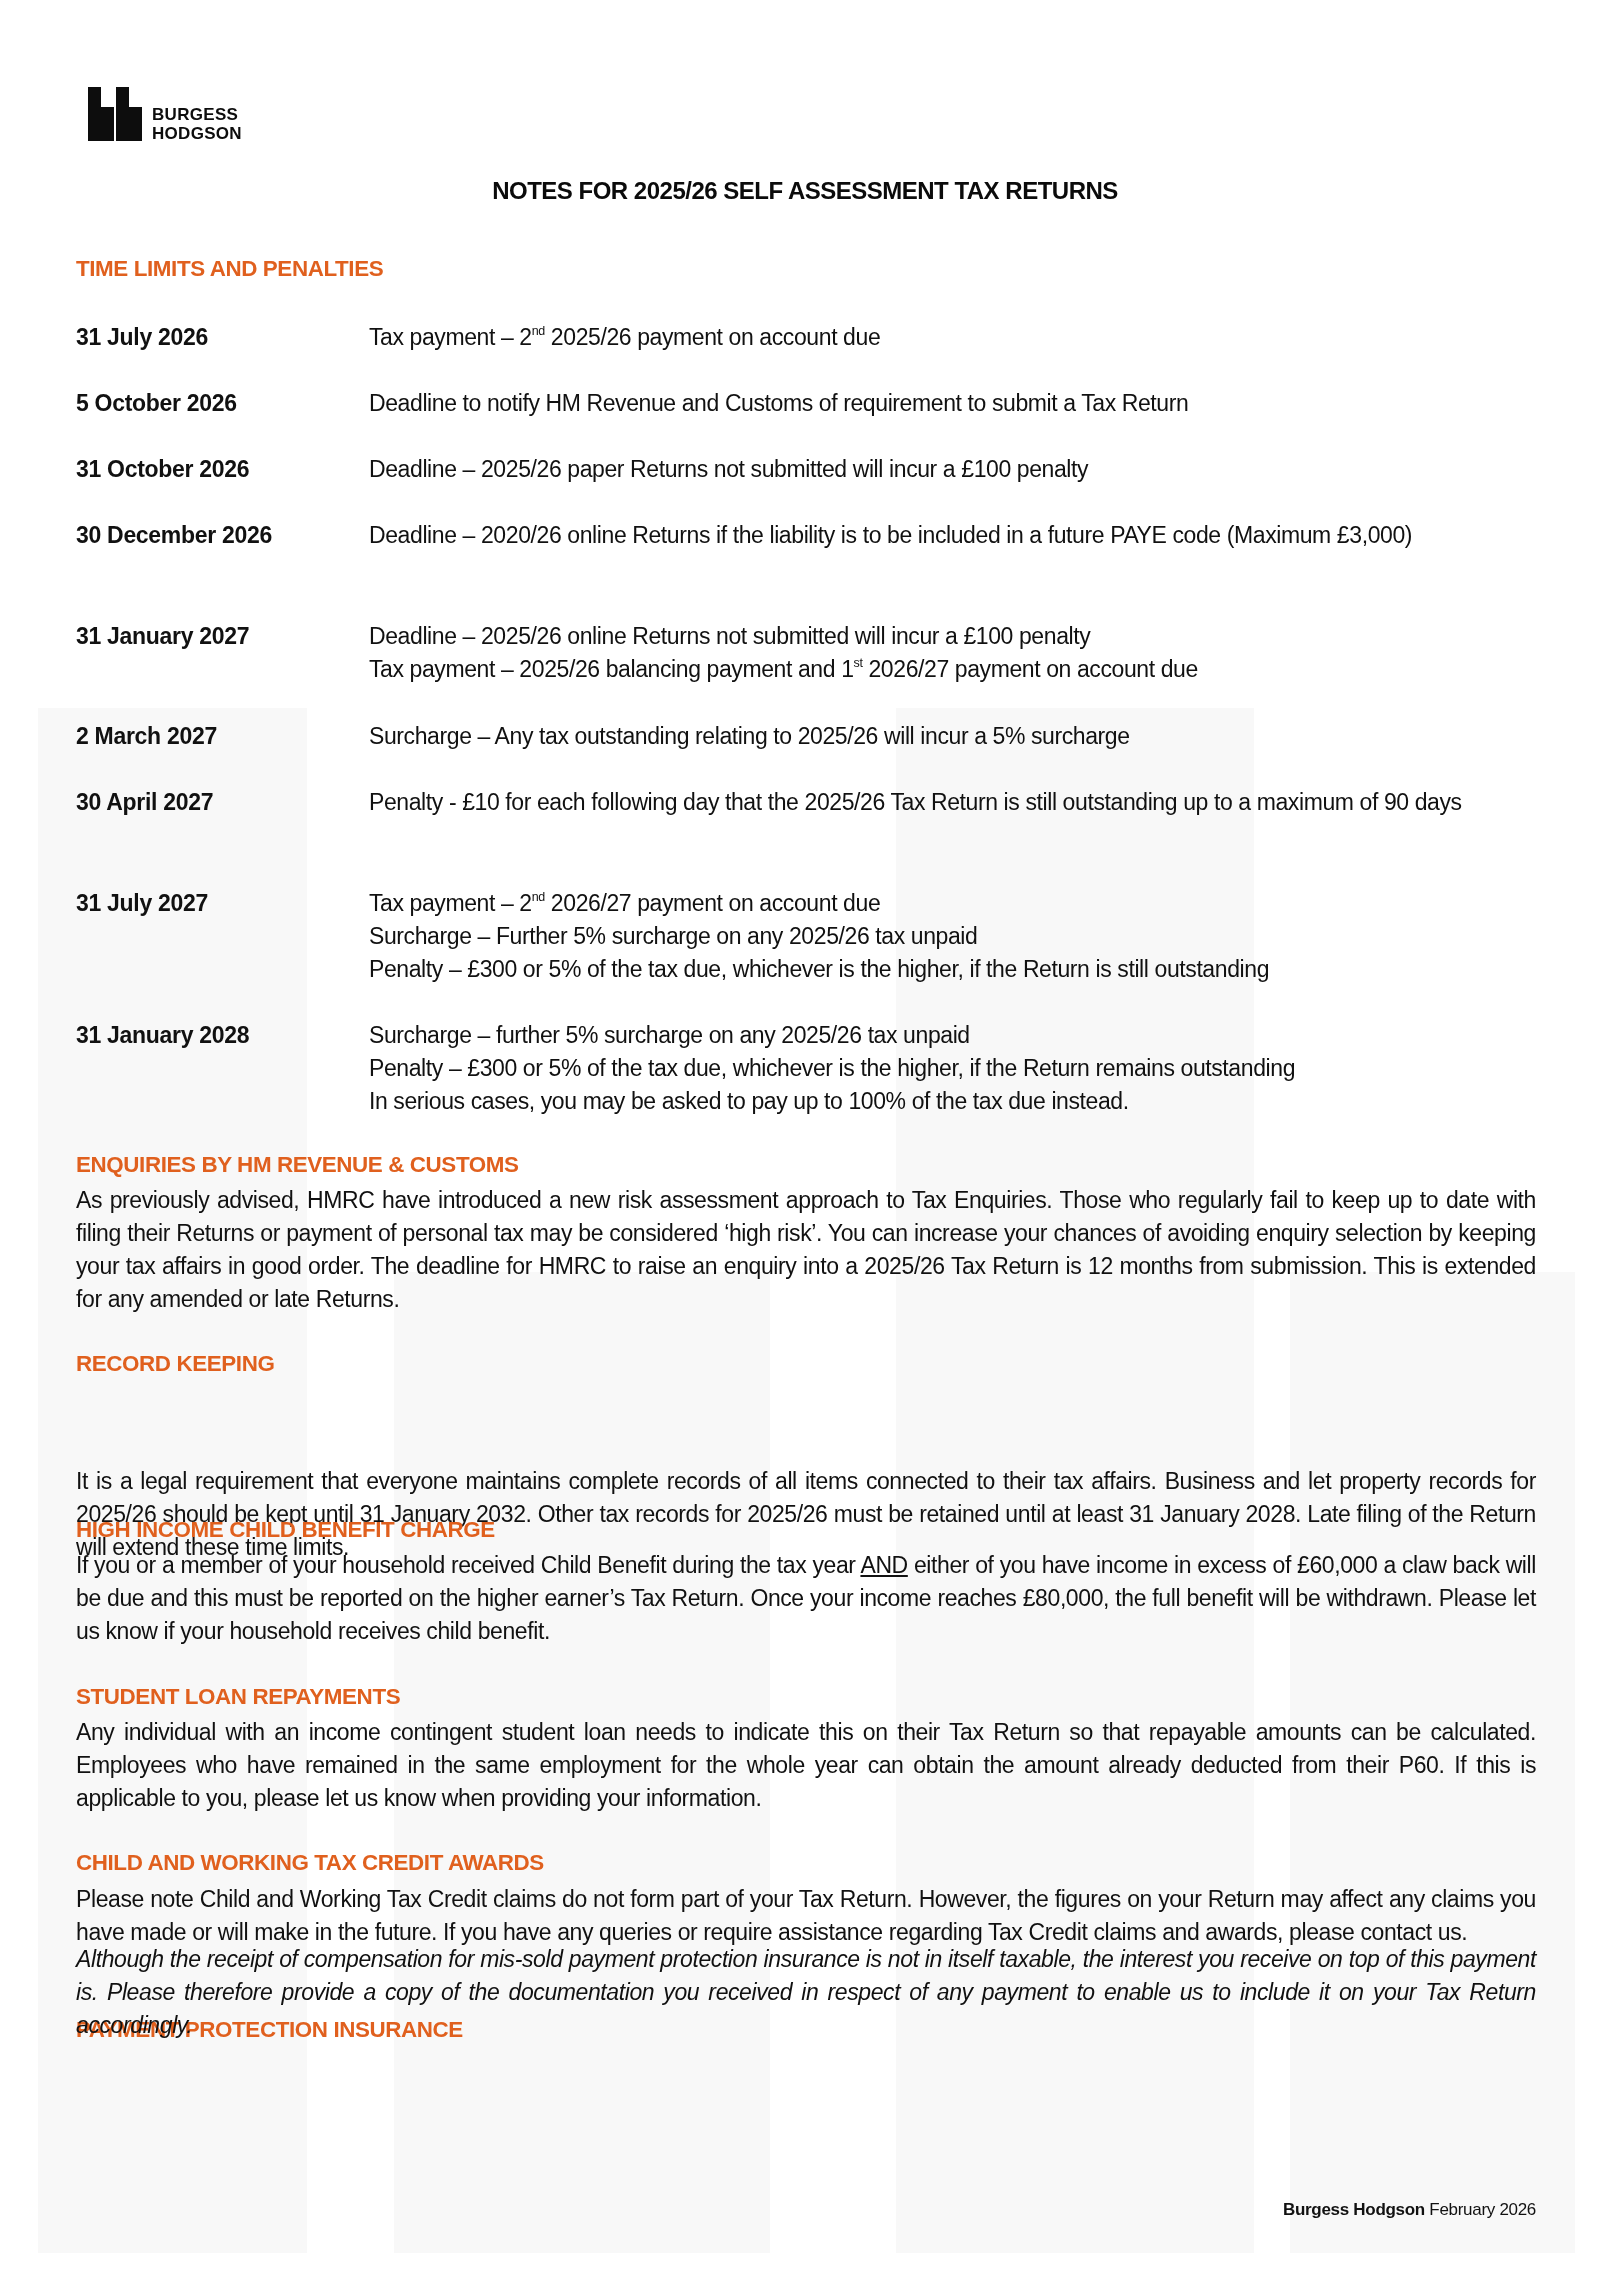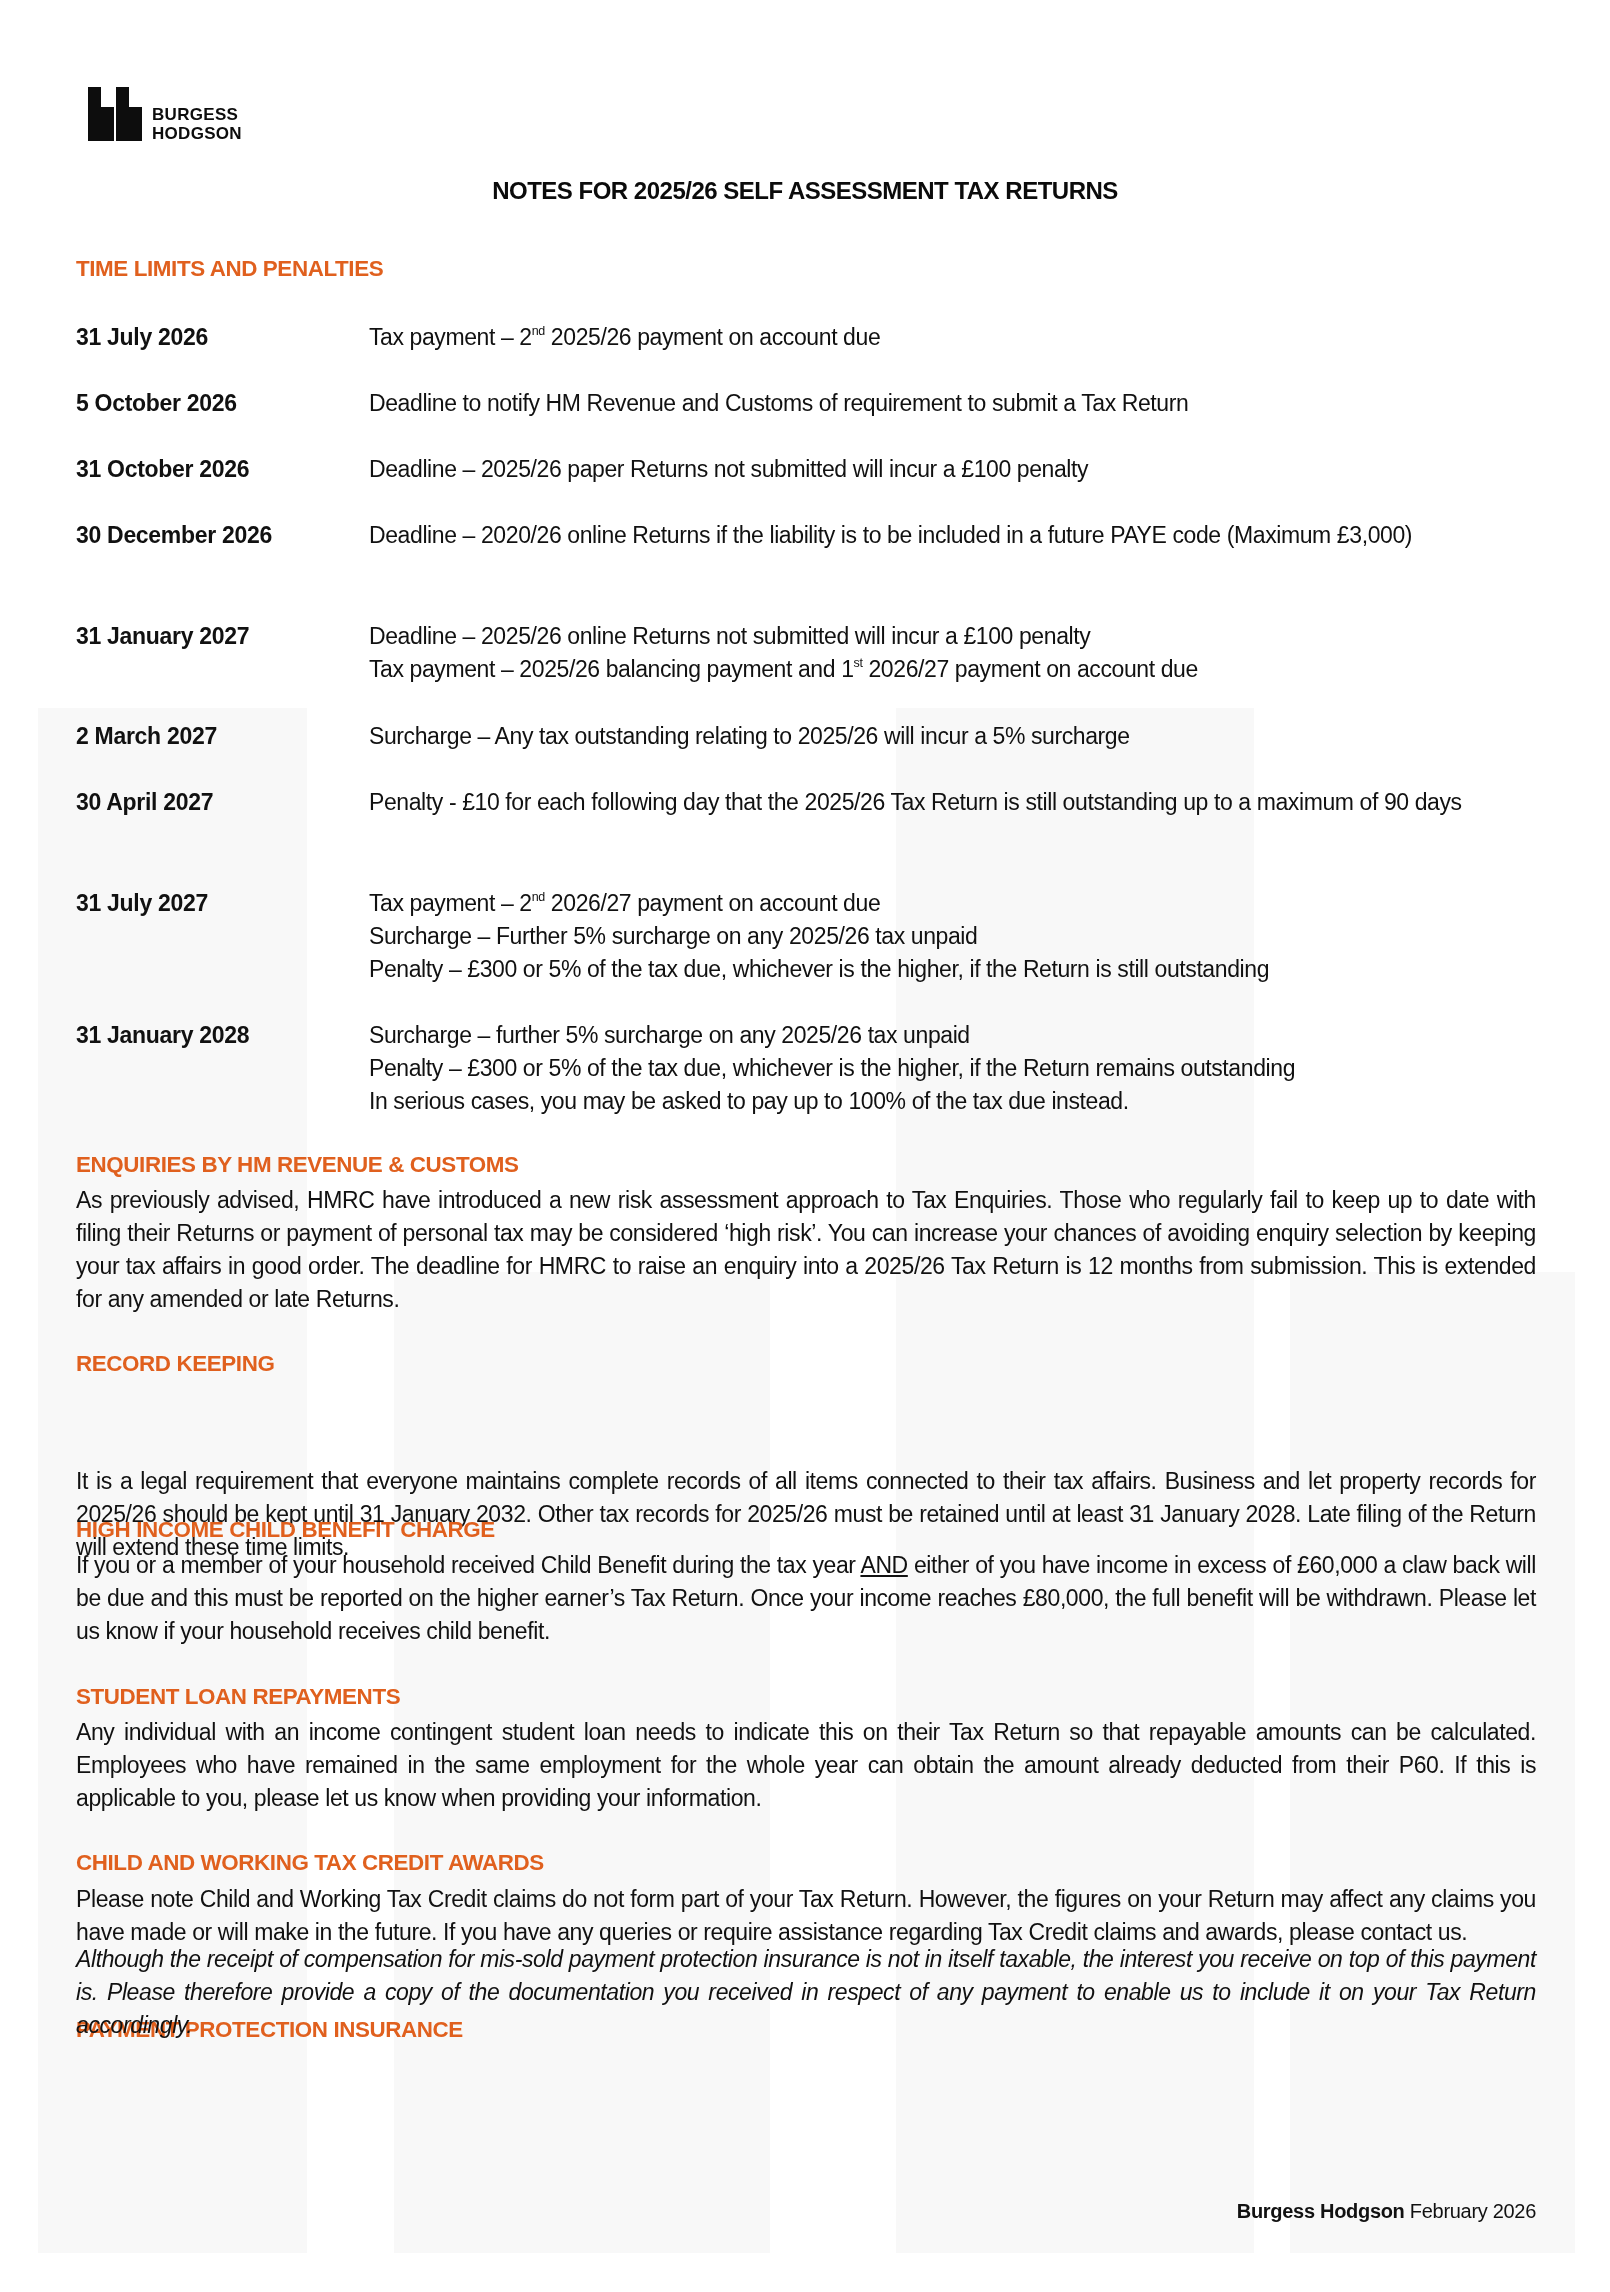--- a/index.html
+++ b/index.html
@@ -26,21 +26,21 @@
   .tl-row { position:absolute; left:76px; width:1460px; }
   .tl-date { position:absolute; left:0; top:0; font-size:23px; font-weight:bold; line-height:33px; letter-spacing:-0.3px; }
   .tl-desc { position:absolute; left:293px; top:0; width:1167px; font-size:23px; line-height:33px; letter-spacing:-0.4px; }
   .tl-desc .line { display:block; }
   sup { font-size:12.5px; line-height:0; vertical-align:9.9px; }
 
   .para { position:absolute; left:76px; width:1460px; font-size:23px; line-height:33px;
           text-align:justify; letter-spacing:-0.4px; margin:0; }
   .para u { text-decoration:underline; }
 
-  .footer { position:absolute; right:74px; top:2200px; font-size:20px; letter-spacing:-0.3px; }
+  .footer { position:absolute; right:74px; top:2200px; font-size:17px; letter-spacing:-0.3px; }
   .footer b { font-weight:bold; }
 </style>
 </head>
 <body>
 
 <div class="band" style="left:38px; top:708px; width:269px; height:1545px;"></div>
 <div class="band" style="left:896px; top:708px; width:358px; height:1545px;"></div>
 <div class="band" style="left:394px; top:1272px; width:376px; height:981px;"></div>
 <div class="band" style="left:1290px; top:1272px; width:285px; height:981px;"></div>
 

